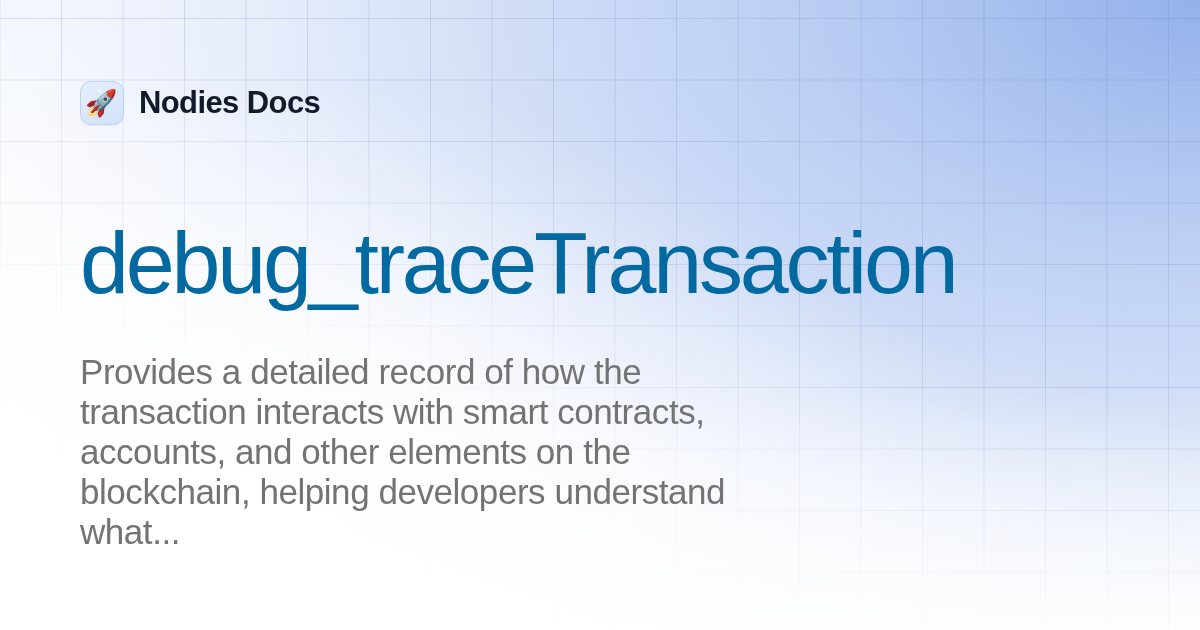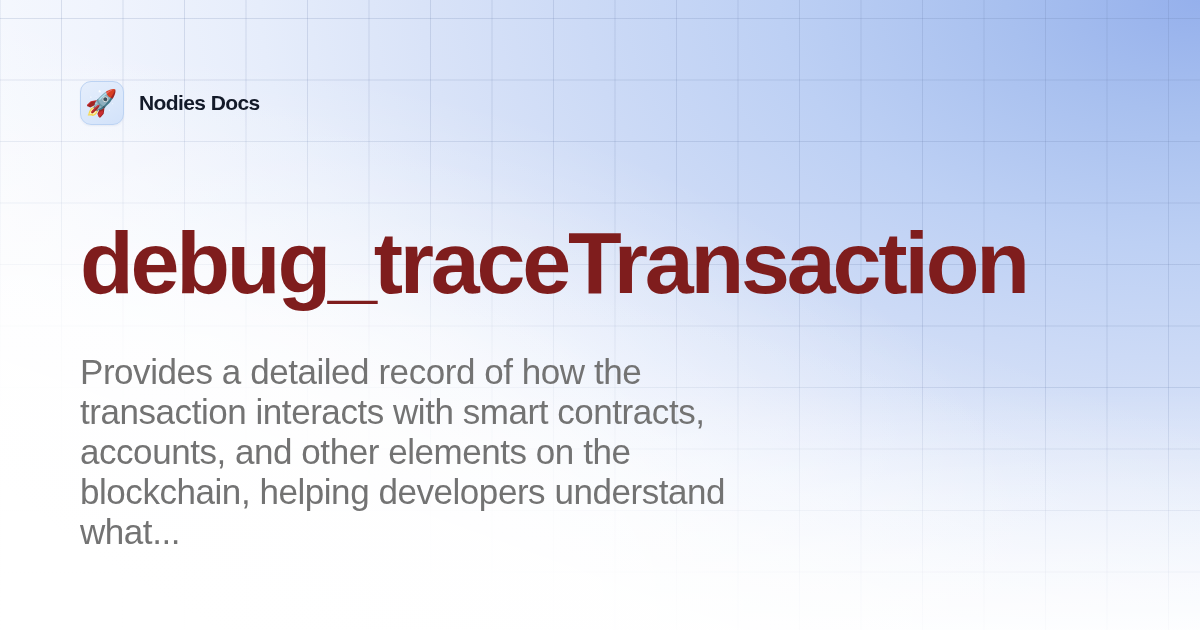--- a/index.html
+++ b/index.html
@@ -104,38 +104,38 @@
   }
 
   .brand-logo .emoji {
     font-size:26px;
     line-height:1;
     display:block;
     transform:translateY(0px);
   }
 
   .brand-name {
-    font-size:21px;
+    font-size:31px;
     font-weight:bold;
     letter-spacing:-0.6px;
     color:#131a29;
     white-space:nowrap;
   }
 
   
   .page-title {
     position:absolute;
     left:80px;
     top:218px;
     width:1120px;
     font-size:88px;
     line-height:1.02;
-    font-weight:bold;
+    font-weight:normal;
     letter-spacing:-3.2px;
-    color:#7f1d1d;
+    color:#0369a1;
     white-space:nowrap;
   }
 
   
   .page-desc {
     position:absolute;
     left:80px;
     top:352px;
     width:760px;
     font-size:35px;

